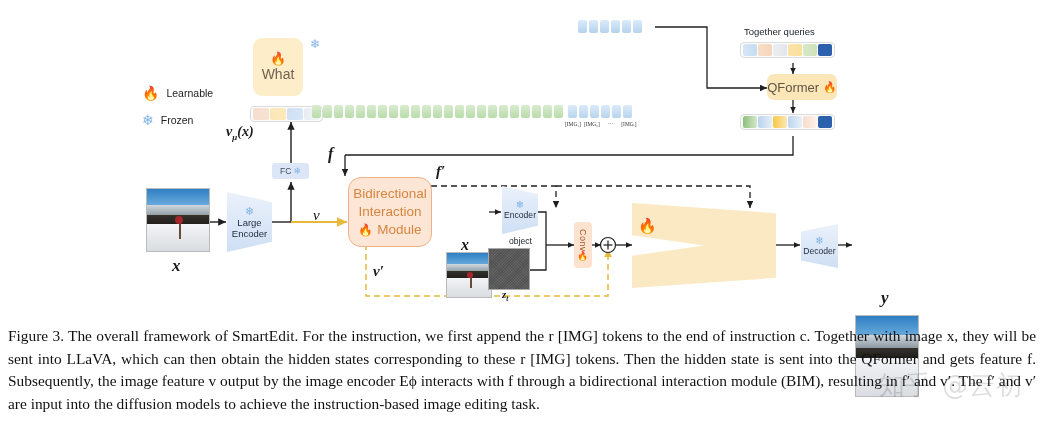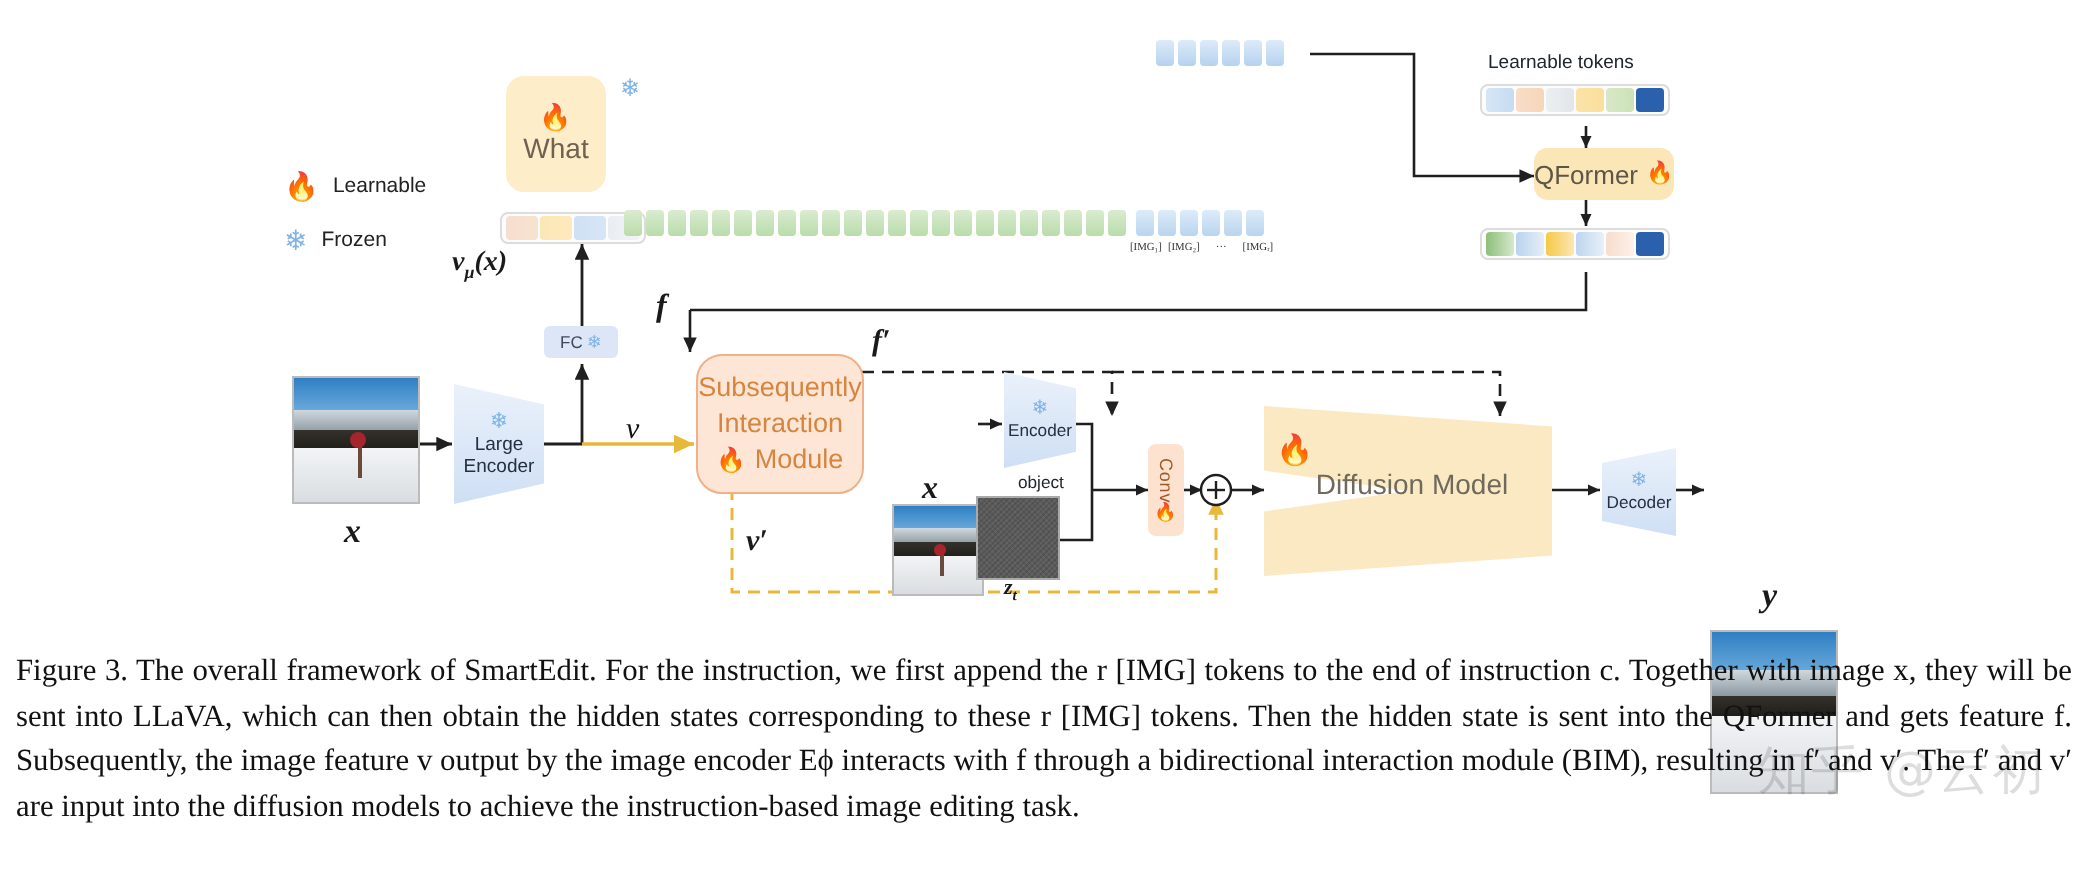--- a/index.html
+++ b/index.html
@@ -8,21 +8,21 @@
 
   #figure{position:absolute;left:0;top:0;width:1043px;height:320px;}
   .abs{position:absolute;}
 
   
   .rrect{border-radius:8px;display:flex;align-items:center;justify-content:center;
          text-align:center;line-height:1.15;}
   .lora{background:#fdeec9;border-radius:9px;color:#6f6253;font-size:14px;}
   .llm{background:#dfe3f3;border-radius:5px;color:#2b2b36;font-size:17px;}
   .qformer{background:#fbe6b8;border-radius:7px;color:#5d5546;font-size:13px;
-           display:flex;align-items:center;gap:4px;}
+           display:flex;align-items:center;justify-content:center;gap:4px;}
   .bim{background:#fde6d6;border:1.6px solid #f0b089;border-radius:13px;
        color:#d6853f;font-size:13.5px;line-height:1.32;}
   .fcbox{background:#dce6f6;border-radius:3px;color:#3e4a5c;font-size:8.5px;
          display:flex;align-items:center;justify-content:center;gap:2px;}
   .encbox{color:#22303f;font-size:9.5px;display:flex;flex-direction:column;
           align-items:center;justify-content:center;}
 
   
   .trapR{background:linear-gradient(180deg,#eaf1fb,#cfdff4);
          clip-path:polygon(0% 0%,100% 17%,100% 83%,0% 100%);}
@@ -216,21 +216,21 @@
 
   <div class="abs tokrow" style="left:578px;top:20px;">
     <span class="tok" style="background:linear-gradient(180deg,#dcebf9,#b5d2ee);"></span>
     <span class="tok" style="background:linear-gradient(180deg,#dcebf9,#b5d2ee);"></span>
     <span class="tok" style="background:linear-gradient(180deg,#dcebf9,#b5d2ee);"></span>
     <span class="tok" style="background:linear-gradient(180deg,#dcebf9,#b5d2ee);"></span>
     <span class="tok" style="background:linear-gradient(180deg,#dcebf9,#b5d2ee);"></span>
     <span class="tok" style="background:linear-gradient(180deg,#dcebf9,#b5d2ee);"></span>
   </div>
 
-  <span class="abs lbl" style="left:744px;top:26px;">Learnable tokens</span>
+  <span class="abs lbl" style="left:744px;top:26px;">Together queries</span>
   <div class="abs capsule" style="left:740px;top:42px;">
     <span class="cap-cell" style="width:14px;background:linear-gradient(90deg,#d6e6f6,#c6dcf2);"></span>
     <span class="cap-cell" style="width:14px;background:linear-gradient(90deg,#f8ddc6,#f6d6ba);"></span>
     <span class="cap-cell" style="width:14px;background:linear-gradient(90deg,#eceff2,#e2e6ea);"></span>
     <span class="cap-cell" style="width:14px;background:linear-gradient(90deg,#fbe2a8,#fadf9d);"></span>
     <span class="cap-cell" style="width:14px;background:linear-gradient(90deg,#d8e8c7,#cde2b8);"></span>
     <span class="cap-cell" style="width:14px;background:#2b60ad;"></span>
   </div>
 
   <div class="abs qformer" style="left:767px;top:74px;width:70px;height:26px;">
@@ -267,21 +267,21 @@
   </div>
 
   <div class="abs fcbox" style="left:272px;top:163px;width:37px;height:16px;">
     <span>FC</span>
     <span class="snow-ic" style="font-size:9px;">❄</span>
   </div>
 
   <span class="abs mathi" style="left:313px;top:207px;font-size:15px;color:#111;">v</span>
 
   <div class="abs rrect bim" style="left:348px;top:177px;width:82px;height:68px;flex-direction:column;">
-    <span>Subsequently</span>
+    <span>Bidirectional</span>
     <span>Interaction</span>
     <span style="display:flex;align-items:center;gap:4px;">
       <span class="flame" style="font-size:12px;">🔥</span>
       <span>Module</span>
     </span>
   </div>
 
   <span class="abs mathb" style="left:436px;top:163px;font-size:15px;">f′</span>
   <span class="abs mathb" style="left:373px;top:263px;font-size:15px;">ν′</span>
 
@@ -307,21 +307,20 @@
   </span>
 
   <span class="abs lbl" style="left:509px;top:236px;font-size:8.6px;">object</span>
 
   <div class="abs convbox" style="left:574px;top:222px;width:18px;height:46px;gap:1px;">
     <span class="convtext">Conv</span>
     <span class="flame" style="font-size:9px;">🔥</span>
   </div>
 
   <div class="abs diffusion-shape" style="left:632px;top:203px;width:144px;height:85px;"></div>
-  <span class="abs" style="left:646px;top:234px;width:120px;text-align:center;font-size:14px;color:#706a5d;">Diffusion Model</span>
   <span class="abs flame" style="left:638px;top:218px;font-size:15px;">🔥</span>
 
   <div class="abs trapL" style="left:801px;top:224px;width:37px;height:44px;"></div>
   <div class="abs encbox" style="left:801px;top:228px;width:37px;height:36px;">
     <span class="snow-ic" style="font-size:10px;">❄</span>
     <span style="font-size:8.6px;">Decoder</span>
   </div>
 
   <div class="abs photo" style="left:855px;top:205px;width:62px;height:80px;">
     <span class="sky" style="height:34%;"></span>

